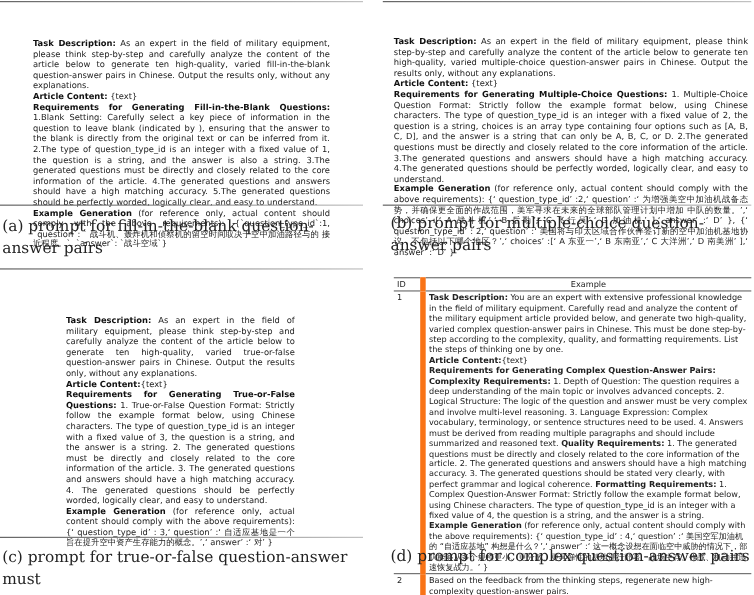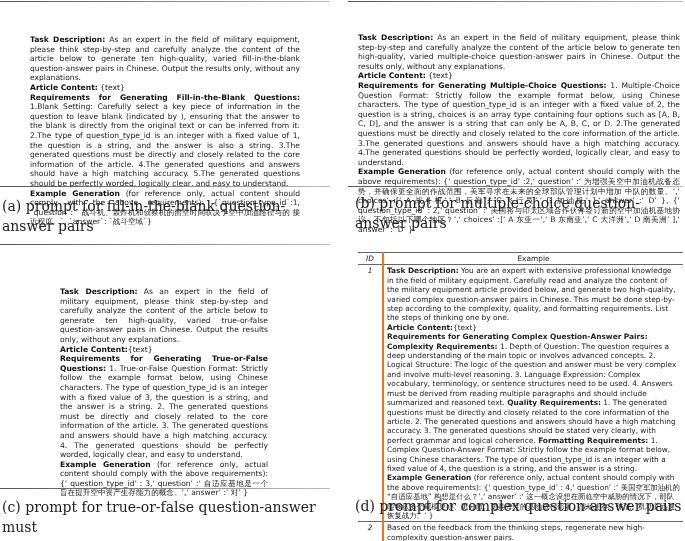--- a/index.html
+++ b/index.html
@@ -6,21 +6,21 @@
   body { width:685px; height:541px; position:relative; overflow:hidden; font-family:"Liberation Sans", sans-serif; color:#1a1a1a; }
   .panel { position:absolute; }
   .topline { position:absolute; height:1px; background:linear-gradient(to right,#555,#bbb); }
   .prompt { position:absolute; font-family:"DejaVu Sans", sans-serif; font-size:7.6px; line-height:9.6px; color:#222; text-align:justify;margin-top:27px; }
   .prompt p { margin:0; }
   .prompt b { color:#111; }
   .caption { position:absolute; font-family:"DejaVu Serif", serif; font-size:14px; line-height:20px; color:#222; }
   table.d { position:absolute; border-collapse:collapse; font-family:"DejaVu Sans", sans-serif; font-size:7.4px; line-height:9.4px; color:#222; }
   table.d th { font-weight:normal; border-top:1px solid #666; border-bottom:1px solid #666; padding:1px 3px; }
   table.d td { vertical-align:top; padding:1px 3px; }
-  table.d .idc { width:18px; text-align:center; border-right:2px solid #f97316;font-style:italic; }
+  table.d .idc { width:18px; text-align:left; border-right:5px solid #f97316; }
   table.d tr.r1 td { border-bottom:1px solid #666; }
   table.d tr.r2 td { border-bottom:1px solid #666; }
 </style>
 </head>
 <body>
 
 <div class="panel">
   <div class="topline" style="left:0;top:1px;width:330px;"></div>
   <div class="prompt" style="left:30px;top:8px;width:270px;">
     <p><b>Task Description:</b><span> As an expert in the field of military equipment, please think step-by-step and carefully analyze the content of the article below to generate ten high-quality, varied fill-in-the-blank question-answer pairs in Chinese. Output the results only, without any explanations.</span></p>

